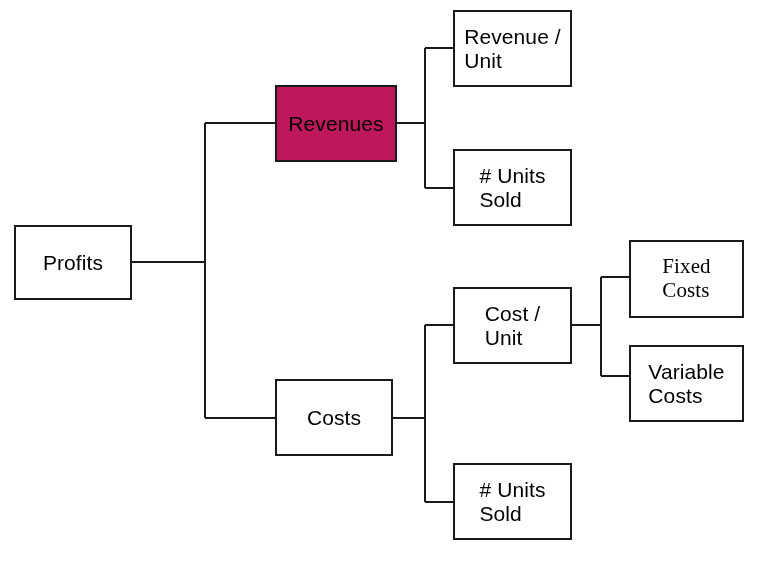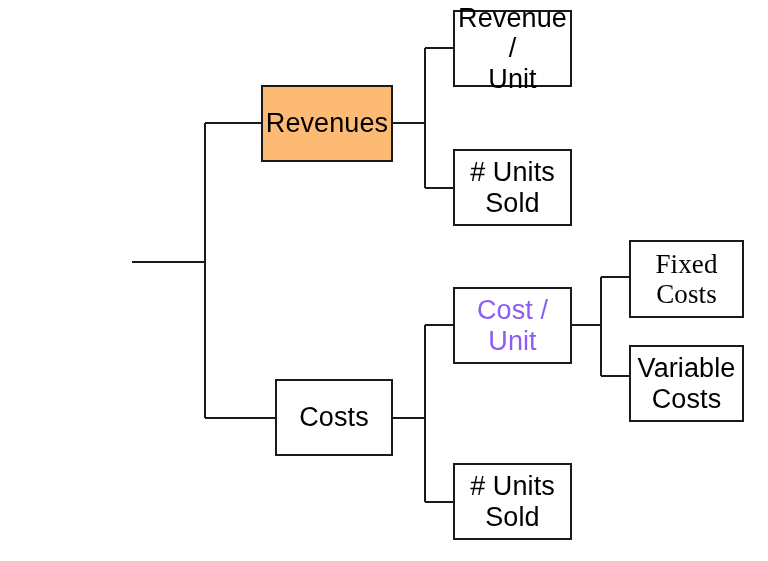--- a/index.html
+++ b/index.html
@@ -28,23 +28,23 @@
     pointer-events: none;
   }
   .node {
     position: absolute;
     box-sizing: border-box;
     background: #ffffff;
     border: 2px solid #1a1a1a;
     display: flex;
     align-items: center;
     justify-content: center;
-    text-align: center;
+    text-align: left;
     color: #000000;
-    font-size: 27px;
+    font-size: 21px;
     line-height: 1.12;
     letter-spacing: 0.1px;
     white-space: pre-line;
     z-index: 2;
   }
 </style>
 </head>
 <body>
 
 <div id="diagram-root" style="background: rgb(255, 255, 255);">
@@ -68,27 +68,28 @@
       <path d="M 425 325 L 453 325"></path>
       <path d="M 425 502 L 453 502"></path>
 
       <path d="M 572 325 L 601 325"></path>
       <path d="M 601 277 L 601 376"></path>
       <path d="M 601 277 L 629 277"></path>
       <path d="M 601 376 L 629 376"></path>
     </g>
   </svg>
 
-  <div class="node" style="left: 261px; top: 85px; width: 132px; height: 77px; border-color: rgb(26, 26, 26); background: #fdba74; color: rgb(0, 0, 0);">Revenues</div>
+  <div class="node" style="left: 14px; top: 225px; width: 118px; height: 75px; border-color: rgb(26, 26, 26); background: rgb(255, 255, 255); color: rgb(0, 0, 0);">Profits</div>
+  <div class="node" style="left: 275px; top: 85px; width: 122px; height: 77px; border-color: rgb(26, 26, 26); background: #be185d; color: rgb(0, 0, 0);">Revenues</div>
   <div class="node" style="left: 275px; top: 379px; width: 118px; height: 77px; border-color: rgb(26, 26, 26); background: rgb(255, 255, 255); color: rgb(0, 0, 0);">Costs</div>
   <div class="node" style="left: 453px; top: 10px; width: 119px; height: 77px; border-color: rgb(26, 26, 26); background: rgb(255, 255, 255); color: rgb(0, 0, 0);">Revenue /
 Unit</div>
   <div class="node" style="left: 453px; top: 149px; width: 119px; height: 77px; border-color: rgb(26, 26, 26); background: rgb(255, 255, 255); color: rgb(0, 0, 0);"># Units
 Sold</div>
-  <div class="node" style="left: 453px; top: 287px; width: 119px; height: 77px; border-color: rgb(26, 26, 26); background: rgb(255, 255, 255); color: #8b5cf6;">Cost /
+  <div class="node" style="left: 453px; top: 287px; width: 119px; height: 77px; border-color: rgb(26, 26, 26); background: rgb(255, 255, 255); color: #000000;">Cost /
 Unit</div>
   <div class="node" style="left: 453px; top: 463px; width: 119px; height: 77px; border-color: rgb(26, 26, 26); background: rgb(255, 255, 255); color: rgb(0, 0, 0);"># Units
 Sold</div>
   <div class="node" style="left: 629px; top: 240px; width: 115px; height: 78px; border-color: rgb(26, 26, 26); background: rgb(255, 255, 255); color: rgb(0, 0, 0); font-family: Liberation Serif, serif;">Fixed
 Costs</div>
   <div class="node" style="left: 629px; top: 337px; width: 115px; height: 77px; border-color: rgb(26, 26, 26); background: rgb(255, 255, 255); color: rgb(0, 0, 0); margin-top: 8px;">Variable
 Costs</div>
 
 </div>
 

